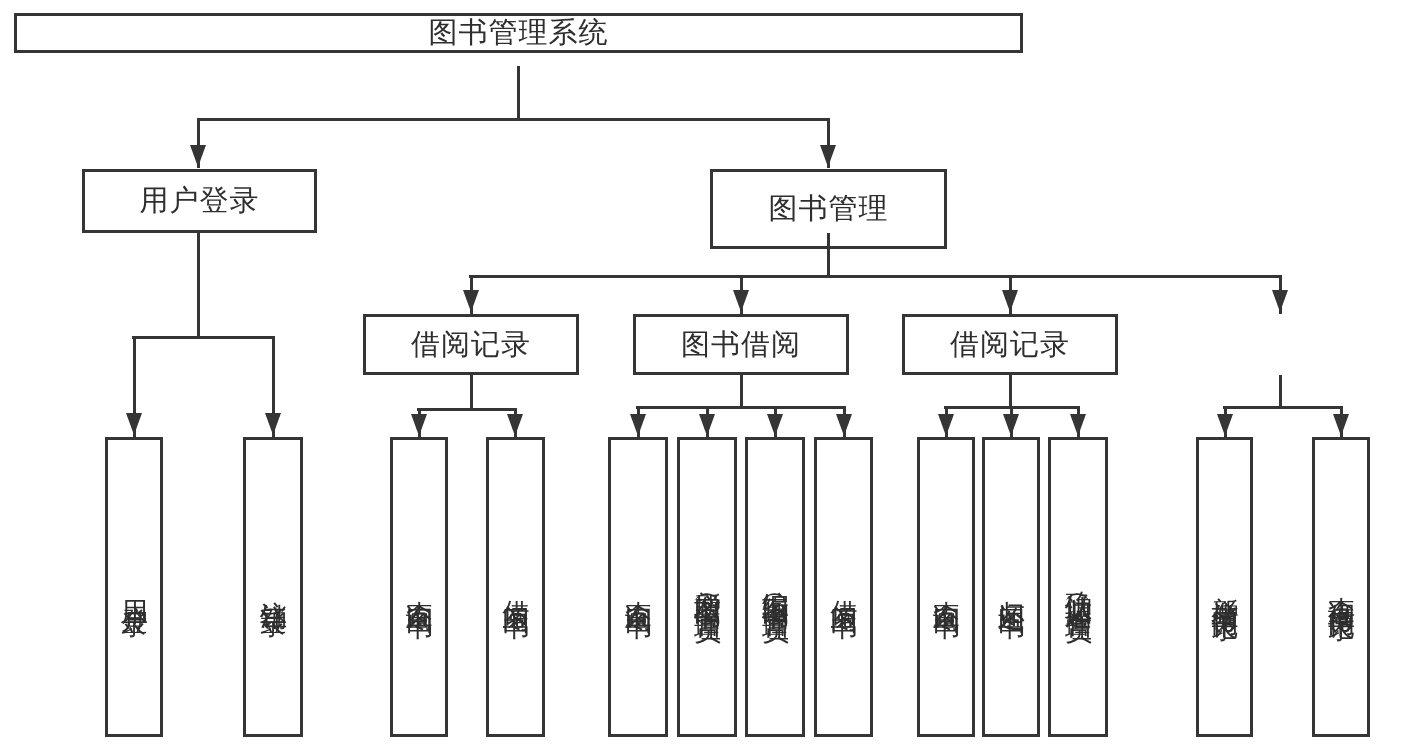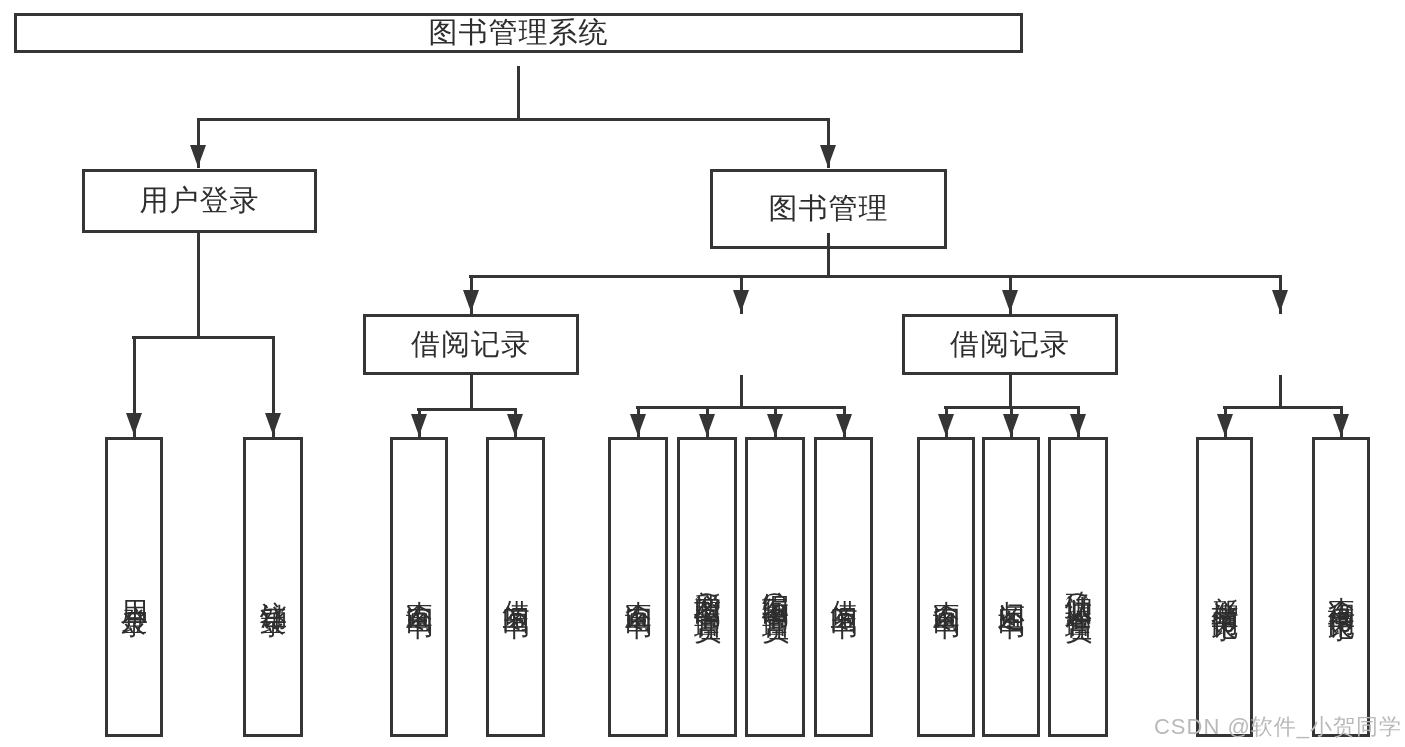--- a/index.html
+++ b/index.html
@@ -108,20 +108,23 @@
   <div class="vl" style="left:740px;top:277px;height:37px;"></div>
   <div class="ah" style="left:733px;top:290px;"></div>
   <div class="vl" style="left:1009px;top:277px;height:37px;"></div>
   <div class="ah" style="left:1002px;top:290px;"></div>
   <div class="vl" style="left:1279px;top:277px;height:37px;"></div>
   <div class="ah" style="left:1272px;top:290px;"></div>
 
   <div class="box" style="left:363px;top:314px;width:216px;height:61px;">
     <span>借阅记录</span>
   </div>
+  <div class="box" style="left:633px;top:314px;width:216px;height:61px;">
+    <span>图书借阅</span>
+  </div>
   <div class="box" style="left:902px;top:314px;width:216px;height:61px;">
     <span>借阅记录</span>
   </div>
 
   <div class="vl" style="left:470px;top:375px;height:33px;"></div>
   <div class="hl" style="left:417px;top:408px;width:100px;"></div>
   <div class="vl" style="left:418px;top:410px;height:27px;"></div>
   <div class="ah" style="left:411px;top:414px;"></div>
   <div class="vl" style="left:514px;top:410px;height:27px;"></div>
   <div class="ah" style="left:507px;top:414px;"></div>
@@ -190,15 +193,14 @@
     <span class="vtxt">确认归还（管理员）</span>
   </div>
 
   <div class="leaf" style="left:1196px;width:57px;">
     <span class="vtxt">新增借阅记录</span>
   </div>
   <div class="leaf" style="left:1312px;width:58px;">
     <span class="vtxt">查询借阅记录</span>
   </div>
 
-  <div class="watermark">CSDN @软件_小贺同学</div>
 
 </div>
 
 </body></html>

